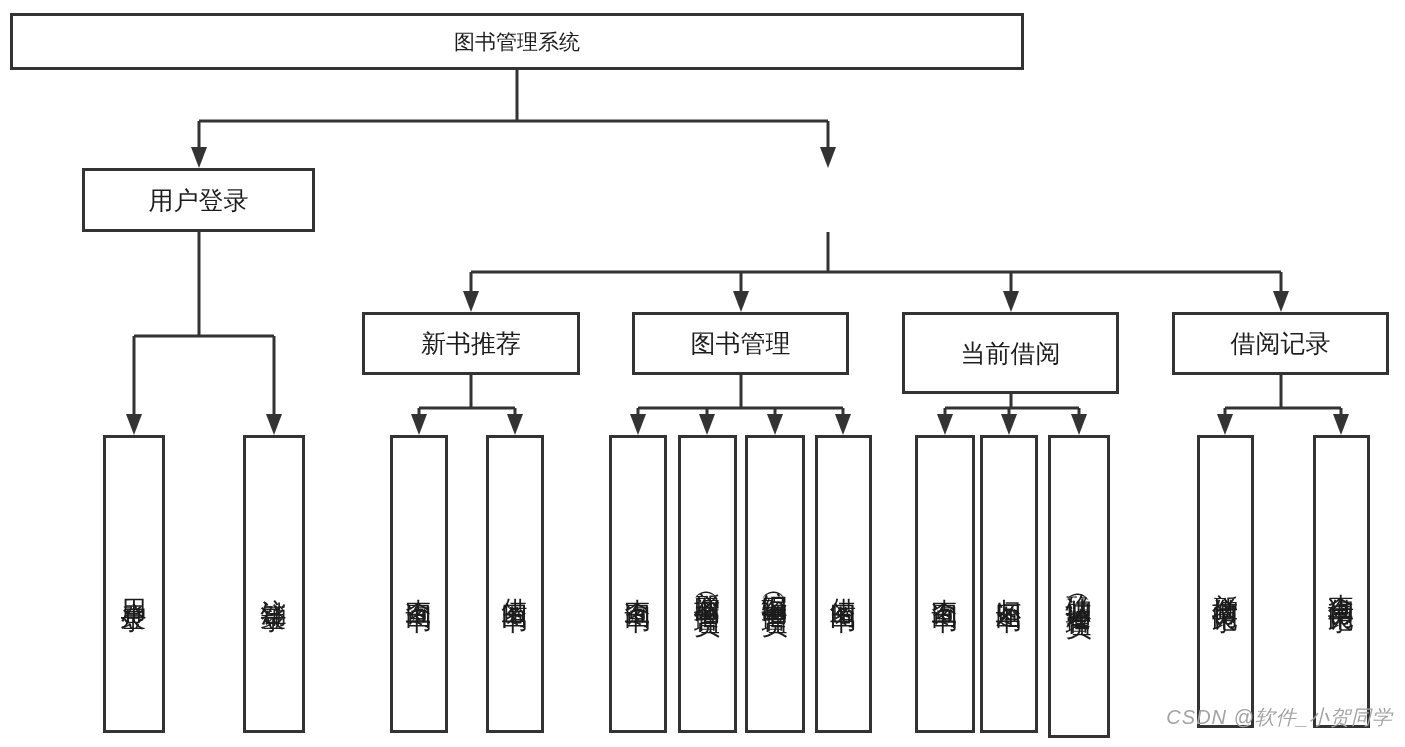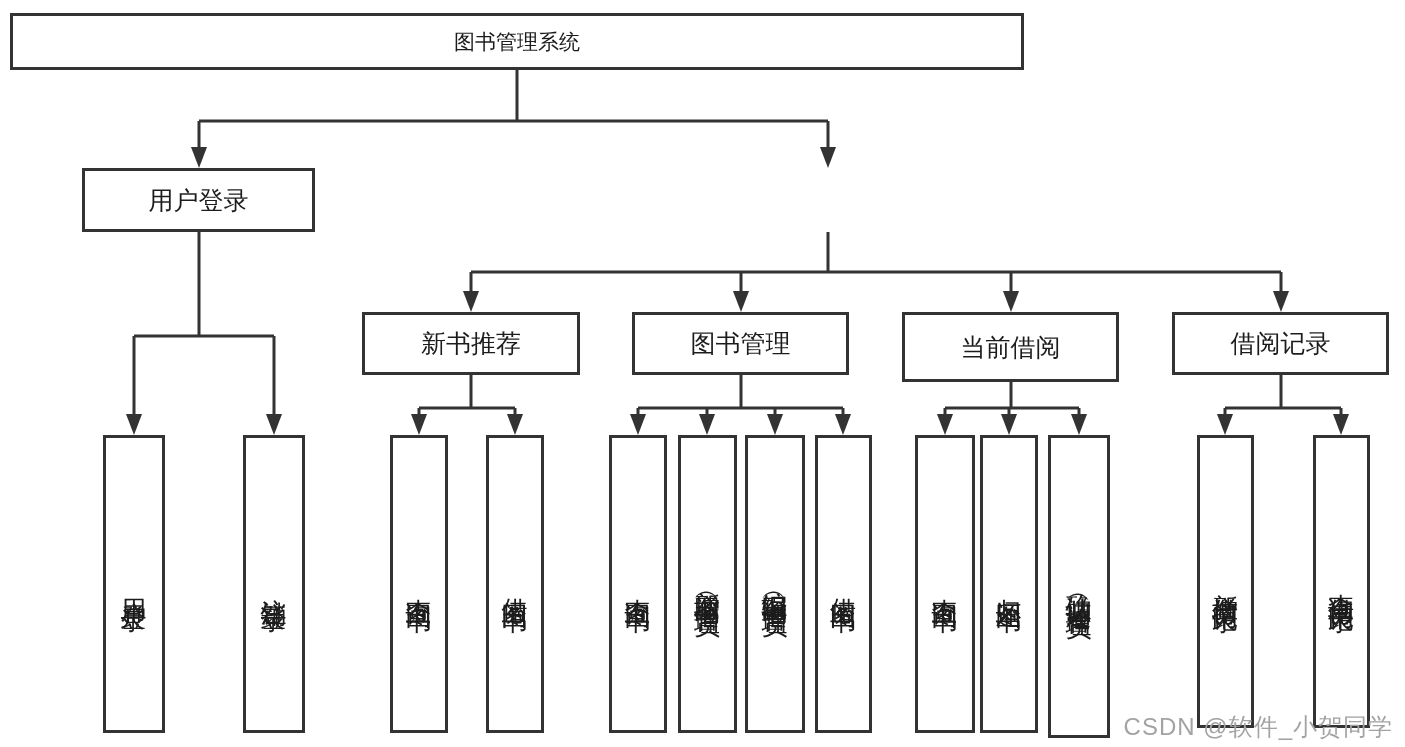--- a/index.html
+++ b/index.html
@@ -41,25 +41,26 @@
   .vbox .vtext{
     writing-mode:vertical-rl;
     text-orientation:mixed;
     letter-spacing:3px;
     line-height:1;
     white-space:nowrap;
   }
   .watermark{
     position:absolute;
     right:12px;
-    bottom:4px;
-    font-size:24px;
+    bottom:16px;
+    font-size:20px;
     color:var(--watermark);
     z-index:5;
     letter-spacing:1px;
+    font-style:italic;
   }
 </style>
 </head>
 <body>
 
 <div class="canvas">
 
   <svg class="connectors" viewBox="0 0 1405 747" xmlns="http://www.w3.org/2000/svg">
 
     <g>
@@ -117,21 +118,21 @@
   <div class="node hbox" style="left:82px;top:168px;width:233px;height:64px;">
     <span>用户登录</span>
   </div>
 
   <div class="node hbox" style="left:362px;top:312px;width:218px;height:63px;">
     <span>新书推荐</span>
   </div>
   <div class="node hbox" style="left:632px;top:312px;width:217px;height:63px;">
     <span>图书管理</span>
   </div>
-  <div class="node hbox" style="left:902px;top:312px;width:217px;height:70px;">
+  <div class="node hbox" style="left:902px;top:312px;width:217px;height:82px;">
     <span>当前借阅</span>
   </div>
   <div class="node hbox" style="left:1172px;top:312px;width:217px;height:63px;">
     <span>借阅记录</span>
   </div>
 
   <div class="node vbox" style="left:103px;top:435px;width:62px;height:298px;">
     <span class="vtext">用户登录</span>
   </div>
   <div class="node vbox" style="left:243px;top:435px;width:62px;height:298px;">

